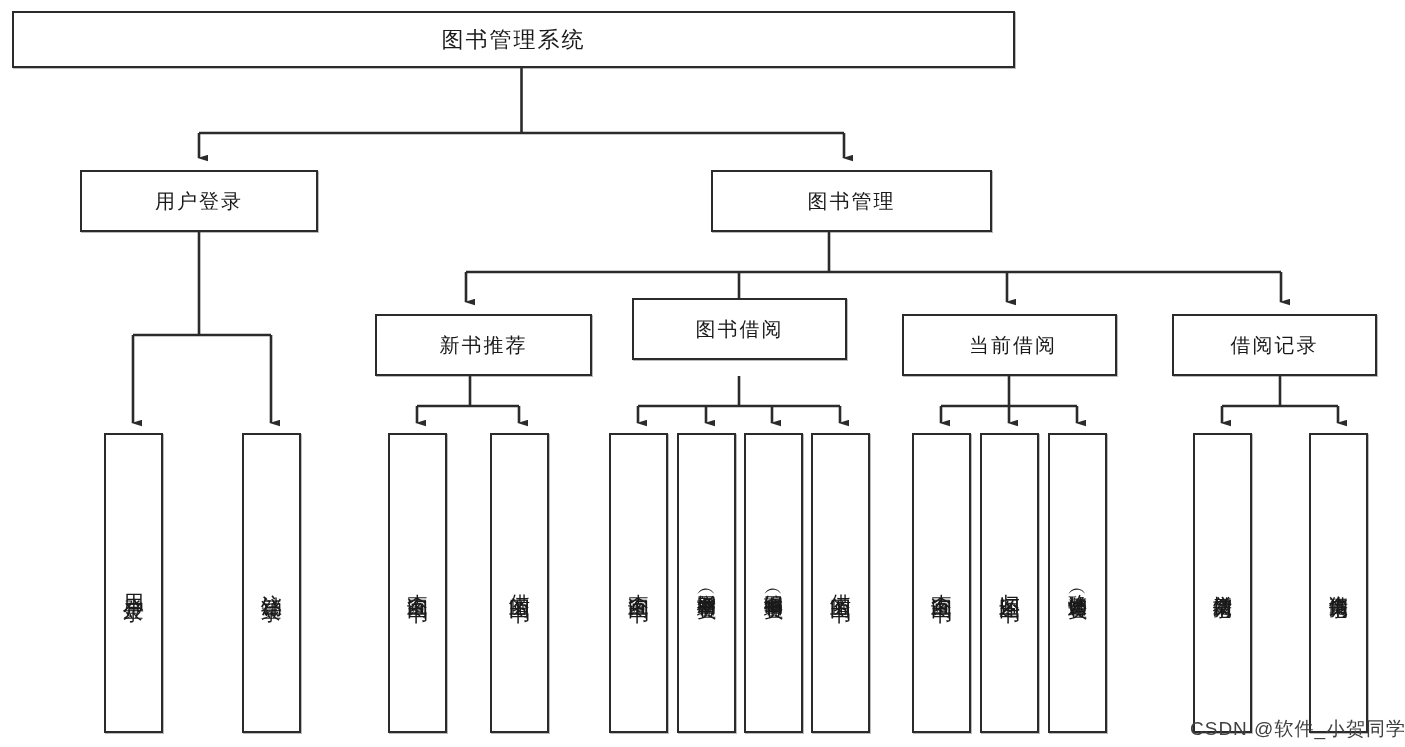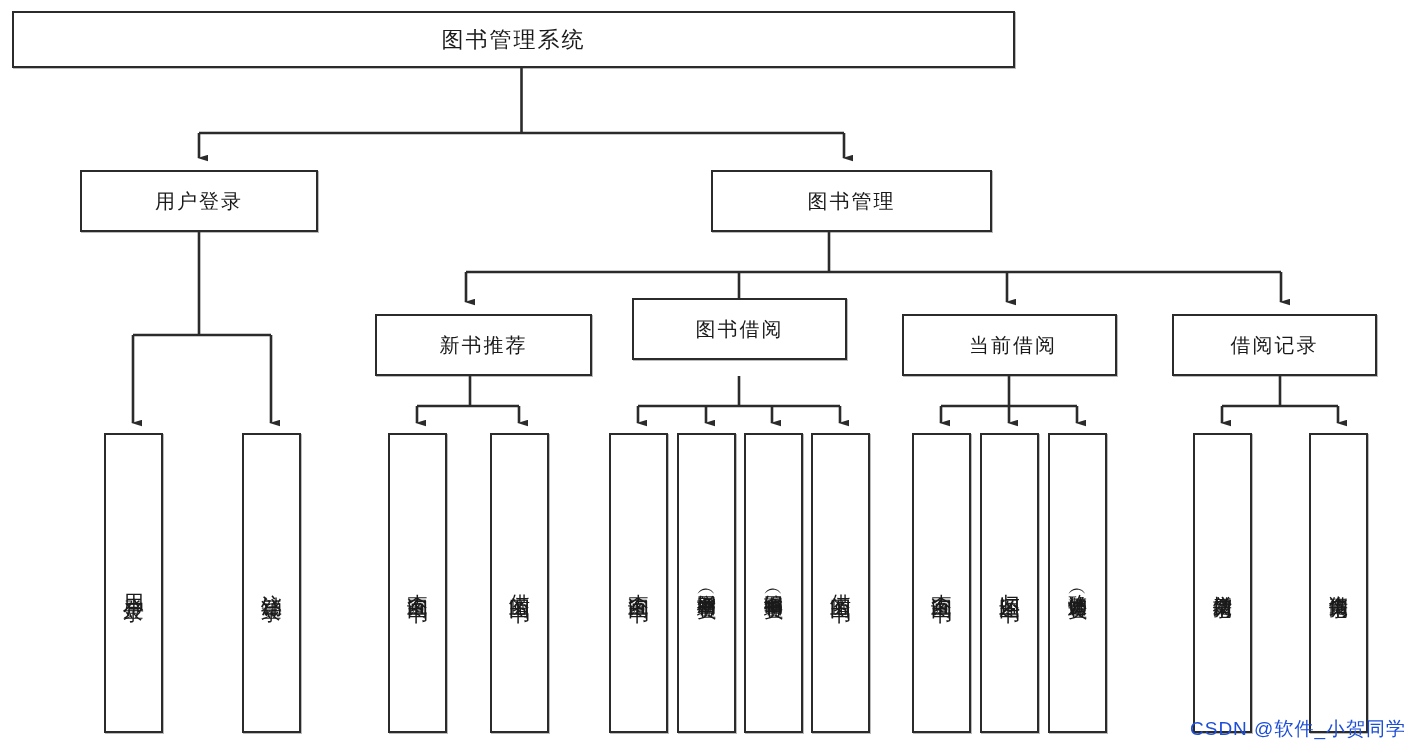--- a/index.html
+++ b/index.html
@@ -69,21 +69,21 @@
     letter-spacing: 3px;
     white-space: nowrap;
     max-height: 100%;
   }
   .node.leaf.tight .node-label {
     font-size: 19px;
     letter-spacing: 1px;
   }
   .watermark {
     position: absolute;
-    color: #1d4ed8;
+    color: #404040;
     font-size: 19px;
     letter-spacing: 1px;
     white-space: nowrap;
     user-select: none;
   }
 </style>
 </head>
 <body>
 
 <div id="diagram-root">

